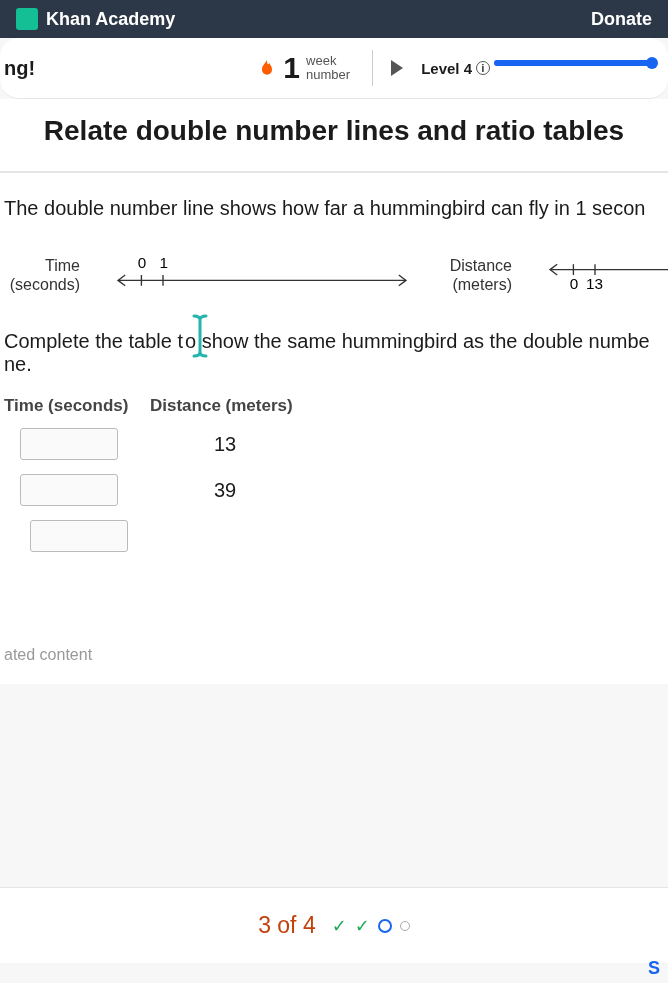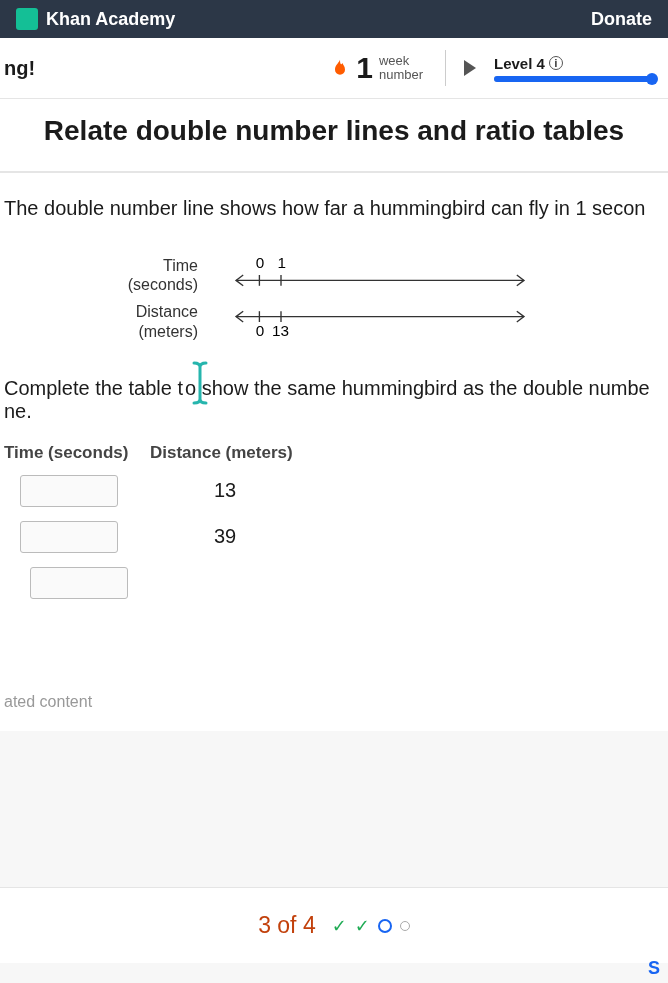--- a/index.html
+++ b/index.html
@@ -22,40 +22,41 @@
     }
     .top-bar .logo { display: flex; align-items: flex-end; gap: 8px; }
     .top-bar .logo-icon { width: 22px; height: 22px; background: #14bf96; border-radius: 3px; position: relative; }
     .header-bar {
       background: #fff;
       border-bottom: 1px solid #e5e5e5;
       padding: 12px 4px;
       display: flex;
       align-items: center;
       gap: 13px;
+      border-radius: 19px;
     }
     .header-left { font-size: 20px; font-weight: 700; color: #1b1b1b; padding-right: 20px; }
     .header-right { display: flex; align-items: center; gap: 10px; margin-left: auto; padding-right: 10px; }
     .flame-icon { width: 20px; height: 24px; }
     .streak-num { font-size: 30px; font-weight: 700; color: #1b1b1b; line-height: 1; }
     .streak-label { font-size: 13px; color: #555; line-height: 1.1; }
     .streak-box { display: flex; align-items: center; gap: 6px; padding-right: 12px; }
     .divider-v { width: 1px; height: 36px; background: #ccc; }
     .play-icon { width: 0; height: 0; border-left: 12px solid #555; border-top: 8px solid transparent; border-bottom: 8px solid transparent; margin: 0 8px; }
-    .level-box { display: flex; flex-direction: column; gap: 4px; }
+    .level-box { display: flex; flex-direction: row; gap: 4px; }
     .level-text { font-size: 15px; font-weight: 600; color: #1b1b1b; display: flex; align-items: center; gap: 4px; }
     .info-circle { width: 14px; height: 14px; border: 1.5px solid #555; border-radius: 50%; display: inline-flex; align-items: center; justify-content: center; font-size: 10px; font-weight: 700; }
     .progress-bar { width: 160px; height: 6px; background: #d0d0d0; border-radius: 3px; position: relative; }
     .progress-fill { width: 100%; height: 100%; background: #1865f2; border-radius: 3px; }
     .progress-dot { position: absolute; right: -4px; top: -3px; width: 12px; height: 12px; background: #1865f2; border-radius: 50%; }
     .title-section { background: #fff; padding: 16px 20px 24px; text-align: center; }
     .title-section h1 { font-size: 28px; font-weight: 700; color: #1b1b1b; text-align: center; }
     .content { background: #fff; padding: 24px 0 0; border-top: 2px solid #e5e5e5; }
     .prompt { font-size: 20px; color: #1b1b1b; padding: 0 4px 20px; }
-    .diagram { display: flex; flex-direction: column; align-items: center; padding: 12px 0 24px; }
+    .diagram { display: flex; flex-direction: row; align-items: center; padding: 12px 0 24px; }
     .number-line-row { display: flex; align-items: center; gap: 12px; margin: 4px 0; }
     .line-label { font-size: 16px; color: #333; text-align: right; width: 80px; line-height: 1.2; }
     .line-svg { width: 340px; height: 36px; }
     .top-labels { font-size: 17px; color: #ca337c; }
     .bottom-labels { font-size: 17px; color: #208170; }
     .instruction { font-size: 20px; color: #1b1b1b; padding: 8px 4px 20px; position: relative; }
     .cursor-ibeam { position: absolute; left: 190px; top: -10px; width: 20px; height: 48px; }
     .table-area { padding: 0 4px 60px; }
     .table-headers { display: flex; gap: 16px; font-size: 17px; font-weight: 600; color: #444; margin-bottom: 12px; }
     .th1 { width: 130px; }

